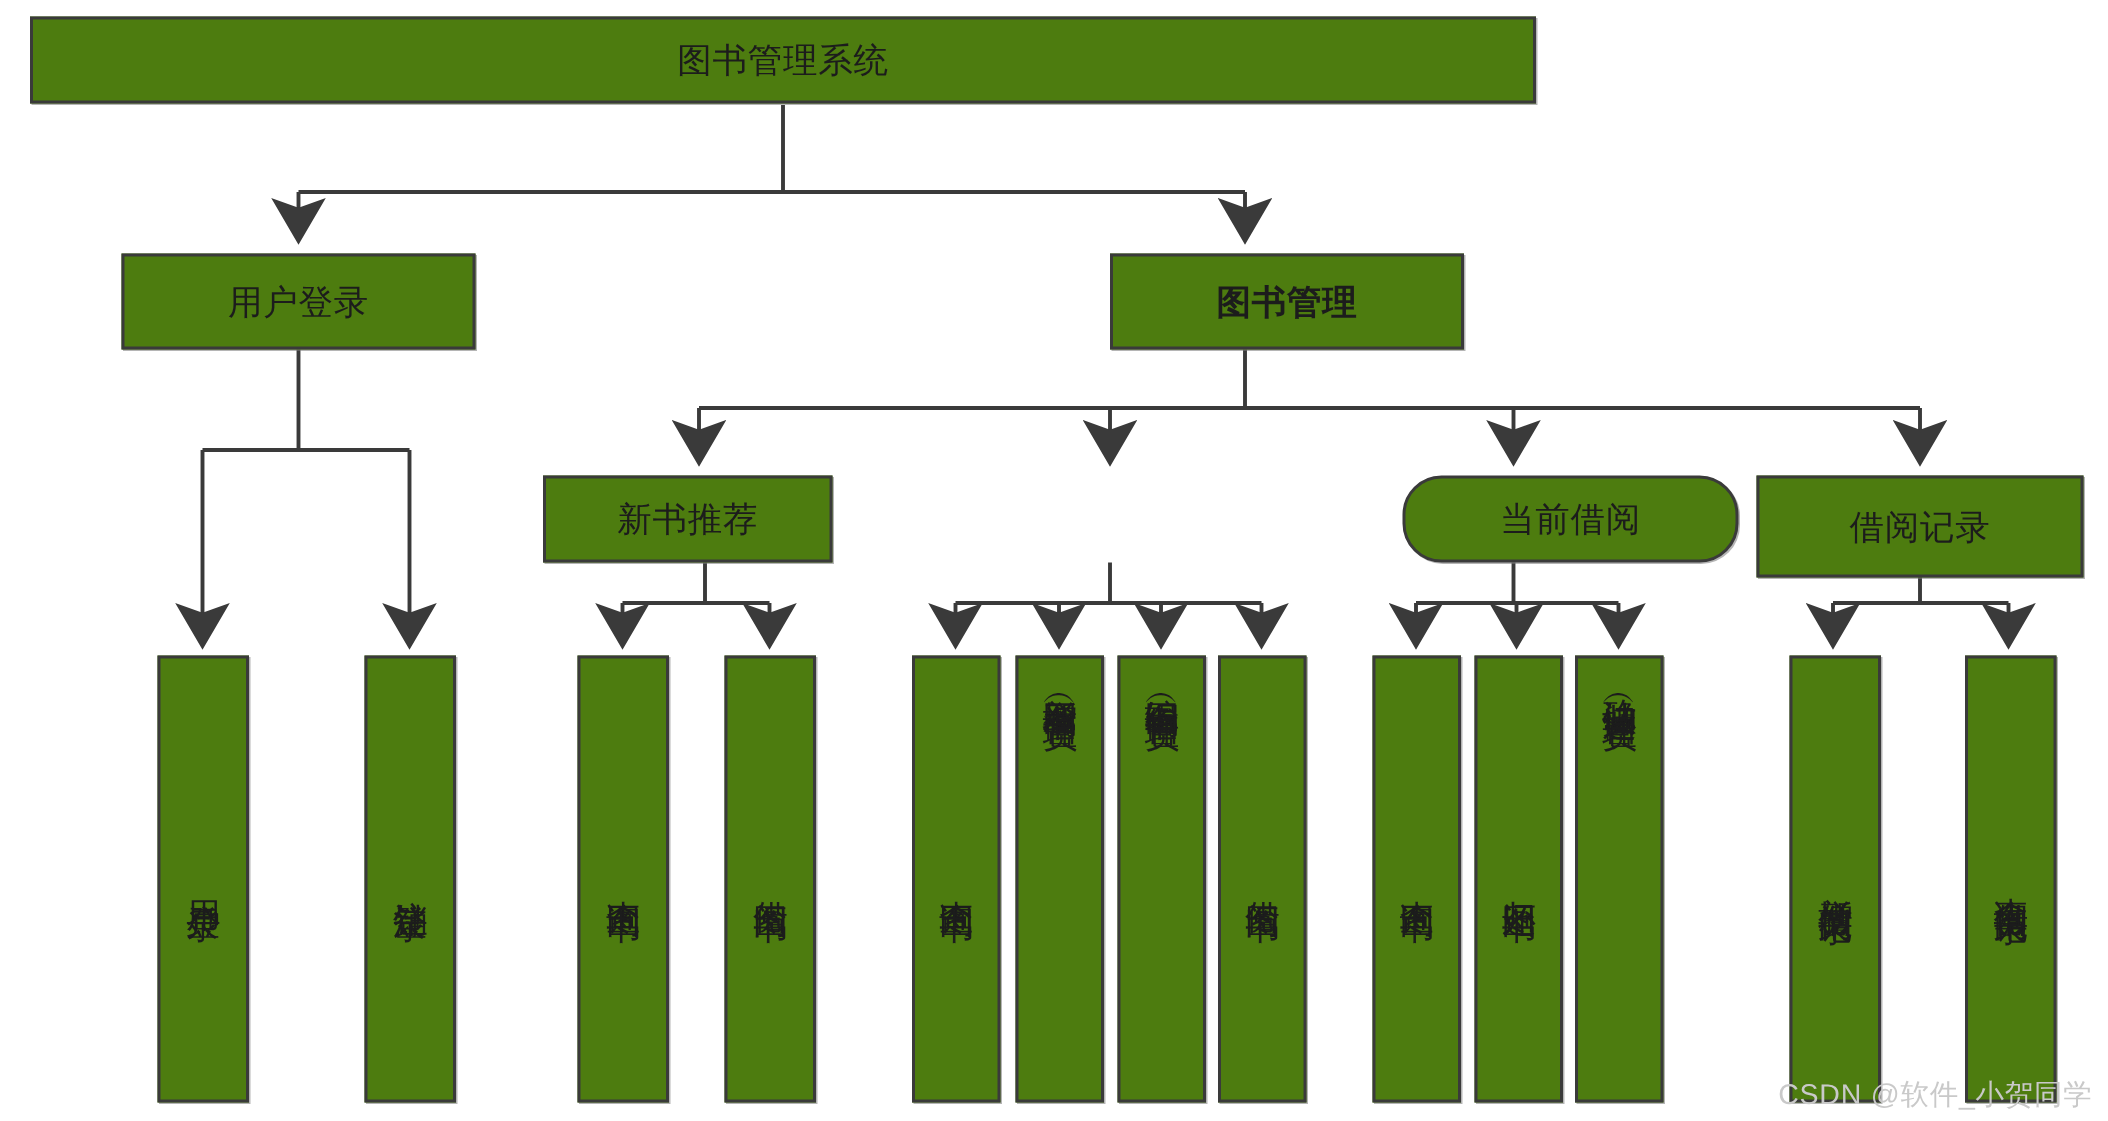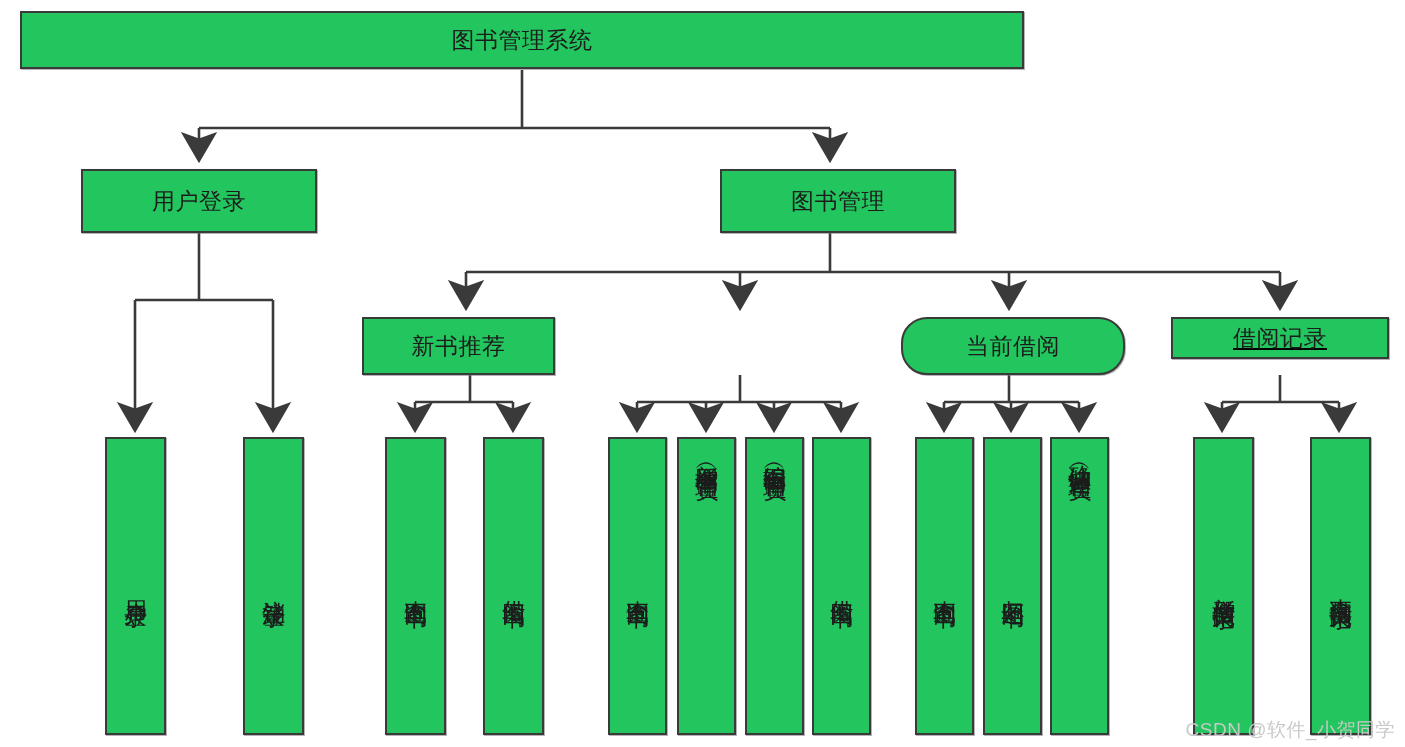--- a/index.html
+++ b/index.html
@@ -21,21 +21,21 @@
     position: absolute;
     left: 0;
     top: 0;
     width: 1405px;
     height: 747px;
     pointer-events: none;
   }
   .node {
     position: absolute;
     box-sizing: border-box;
-    background: #22c55e;
+    background: #4d7c0f;
     border: 2px solid #3a3a3a;
     display: flex;
     align-items: center;
     justify-content: center;
     box-shadow: 1px 1px 0 rgba(120,120,120,0.55);
   }
   .node .label {
     color: #1c1c1c;
     font-size: 23px;
     line-height: 1.15;
@@ -127,31 +127,31 @@
     </g>
   </svg>
 
   <div class="node" style="left:20px; top:11px; width:1004px; height:58px;">
     <span class="label">图书管理系统</span>
   </div>
 
   <div class="node" style="left:81px; top:169px; width:236px; height:64px;">
     <span class="label">用户登录</span>
   </div>
-  <div class="node" style="left:720px; top:169px; width:236px; height:64px;">
+  <div class="node" style="left:740px; top:169px; width:236px; height:64px;font-weight:bold;">
     <span class="label">图书管理</span>
   </div>
 
   <div class="node" style="left:362px; top:317px; width:193px; height:58px;">
     <span class="label">新书推荐</span>
   </div>
-  <div class="node" style="left:901px; top:317px; width:224px; height:58px;border-radius:26px;">
+  <div class="node" style="left:935px; top:317px; width:224px; height:58px;border-radius:26px;">
     <span class="label">当前借阅</span>
   </div>
-  <div class="node" style="left:1171px; top:317px; width:218px; height:42px;text-decoration:underline;">
+  <div class="node" style="left:1171px; top:317px; width:218px; height:68px;">
     <span class="label">借阅记录</span>
   </div>
 
   <div class="node leaf center-v" style="left:105px; top:437px; width:61px; height:298px;">
     <span class="label">用户登录</span>
   </div>
   <div class="node leaf center-v" style="left:243px; top:437px; width:61px; height:298px;">
     <span class="label">注销登录</span>
   </div>
 

